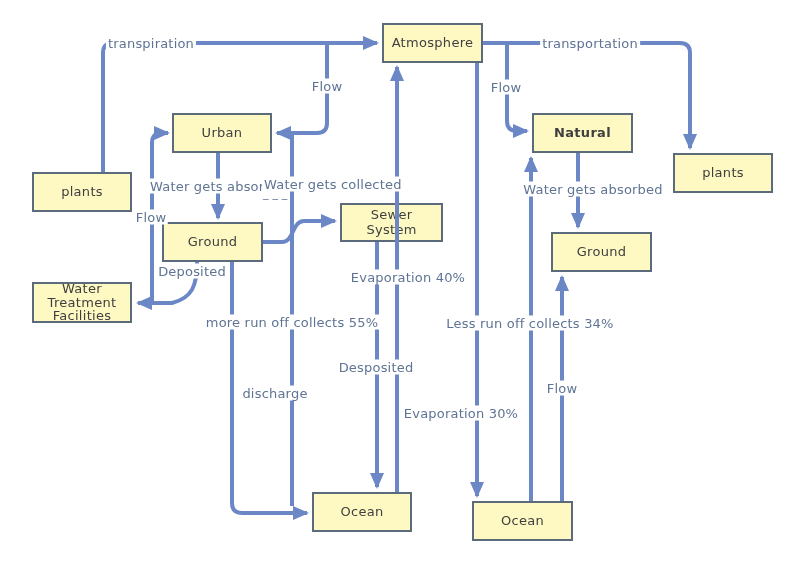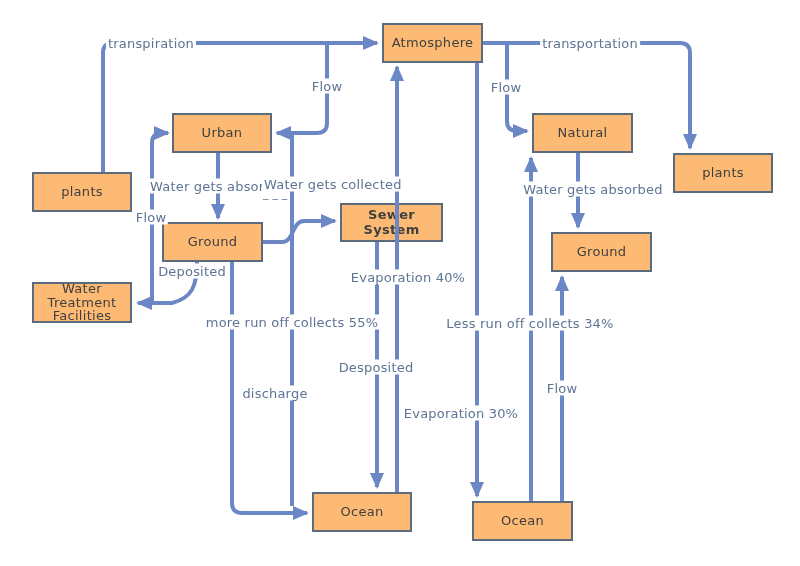--- a/index.html
+++ b/index.html
@@ -1,44 +1,44 @@
 <!DOCTYPE html>
 <html><head>
 <meta charset="utf-8">
 <style>
   html,body{margin:0;padding:0;background:#ffffff;}
   #stage{
     position:relative;width:800px;height:566px;background:#ffffff;overflow:hidden;
     font-family:"DejaVu Sans","Liberation Sans",sans-serif;
   }
   .node{
-    position:absolute;background:#fdba74;border:2px solid #5C6B7B;box-sizing:border-box;
+    position:absolute;background:#fef9c3;border:2px solid #5C6B7B;box-sizing:border-box;
     display:flex;align-items:center;justify-content:center;text-align:center;
     font-size:13px;color:#3F3F3F;line-height:1.1;letter-spacing:0.3px;z-index:1;
   }
   #edges{position:absolute;left:0;top:0;z-index:2;pointer-events:none;}
   .elabel{
     position:absolute;transform:translate(-50%,-50%);background:#ffffff;color:#5F7494;
     font-size:13px;white-space:nowrap;padding:0 2px;z-index:3;letter-spacing:0.2px;
   }
   .elabel.anchor-left{transform:translate(0,-50%);}
   .elabel.no-bg{background:transparent;z-index:4;font-size:11px;}
 </style>
 </head>
 <body>
 
 <div id="stage">
 
   <div class="node" style="left:382px;top:23px;width:101px;height:40px;">Atmosphere</div>
   <div class="node" style="left:172px;top:113px;width:100px;height:40px;">Urban</div>
   <div class="node" style="left:32px;top:172px;width:100px;height:40px;">plants</div>
   <div class="node" style="left:162px;top:222px;width:101px;height:40px;">Ground</div>
-  <div class="node" style="left:340px;top:203px;width:103px;height:39px;padding:0 36px;font-weight:bold;">Sewer System</div>
+  <div class="node" style="left:340px;top:203px;width:103px;height:39px;padding:0 36px;">Sewer System</div>
   <div class="node" style="left:32px;top:282px;width:100px;height:41px;line-height:1.05;">Water Treatment Facilities</div>
-  <div class="node" style="left:532px;top:113px;width:101px;height:40px;">Natural</div>
+  <div class="node" style="left:532px;top:113px;width:101px;height:40px;font-weight:bold;">Natural</div>
   <div class="node" style="left:673px;top:153px;width:100px;height:40px;">plants</div>
   <div class="node" style="left:551px;top:232px;width:101px;height:40px;">Ground</div>
   <div class="node" style="left:312px;top:492px;width:100px;height:40px;">Ocean</div>
   <div class="node" style="left:472px;top:501px;width:101px;height:40px;">Ocean</div>
 
   <svg id="edges" width="800" height="566" viewBox="0 0 800 566">
     <defs>
       <marker id="arrow" viewBox="0 0 16 14" markerWidth="16" markerHeight="14" refX="14" refY="7" orient="auto" markerUnits="userSpaceOnUse">
         <path d="M0,0 L16,7 L0,14 Z" fill="#6C87C5"></path>
       </marker>

